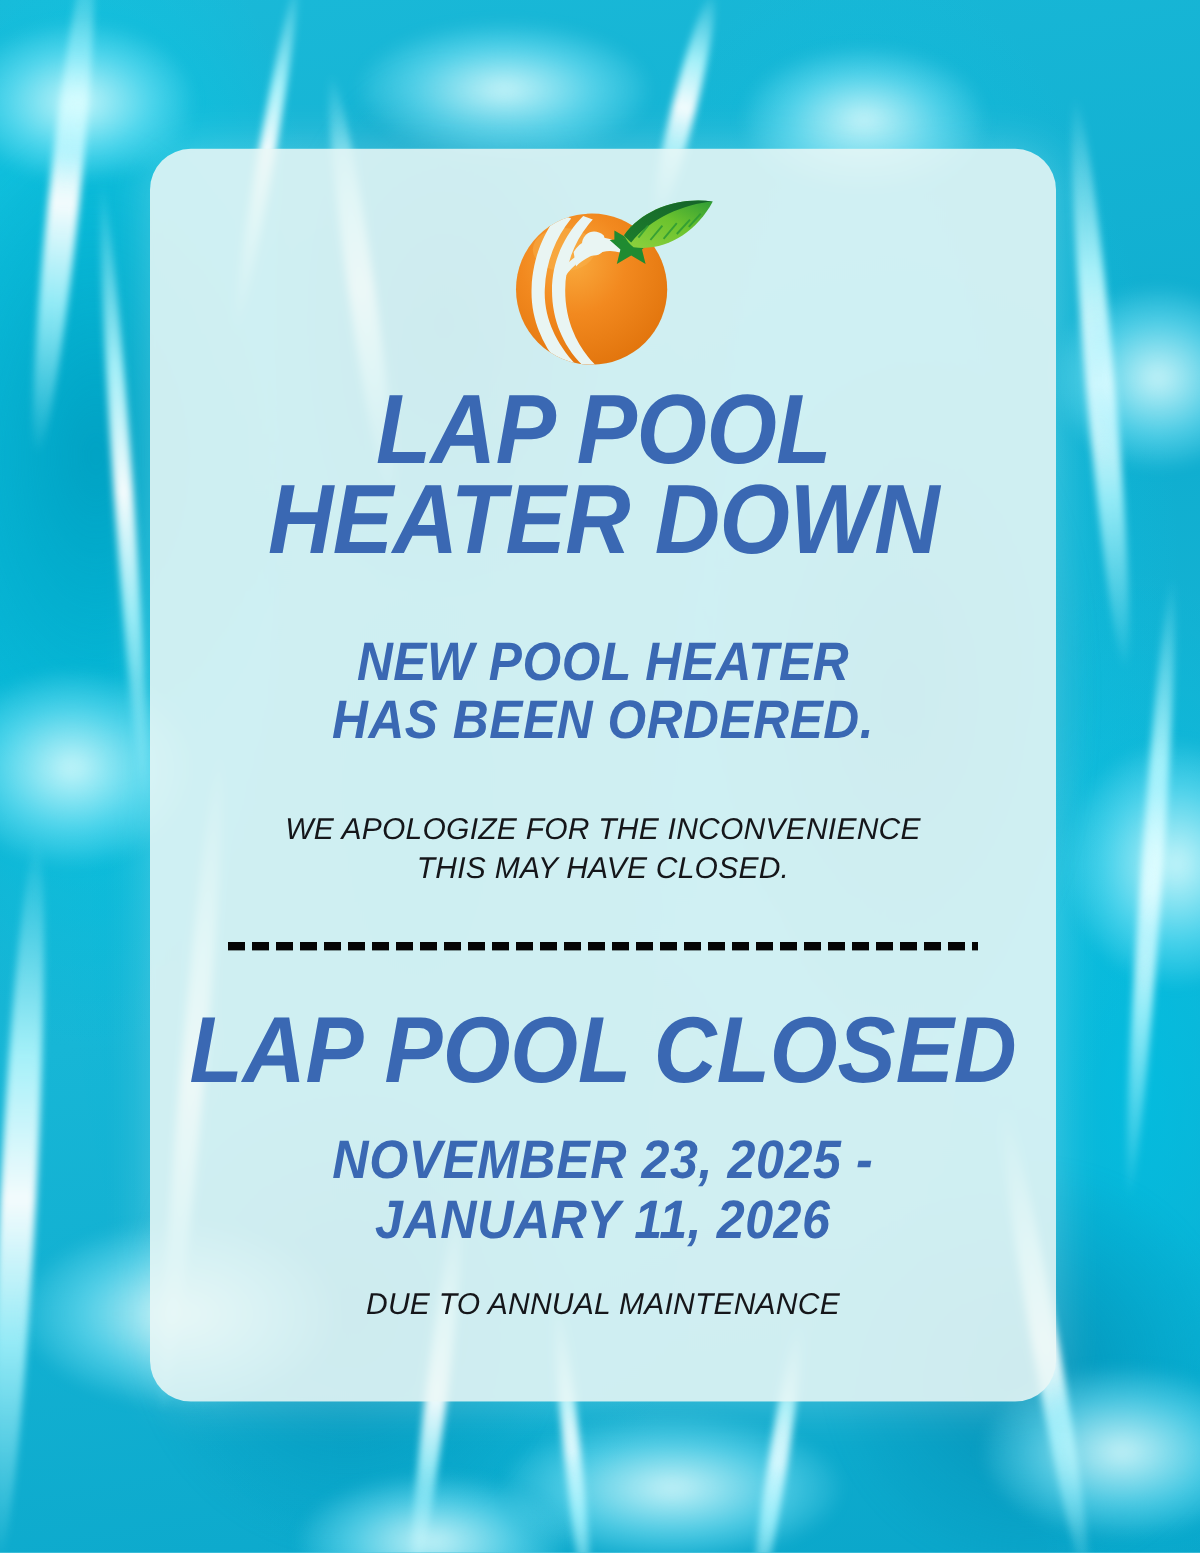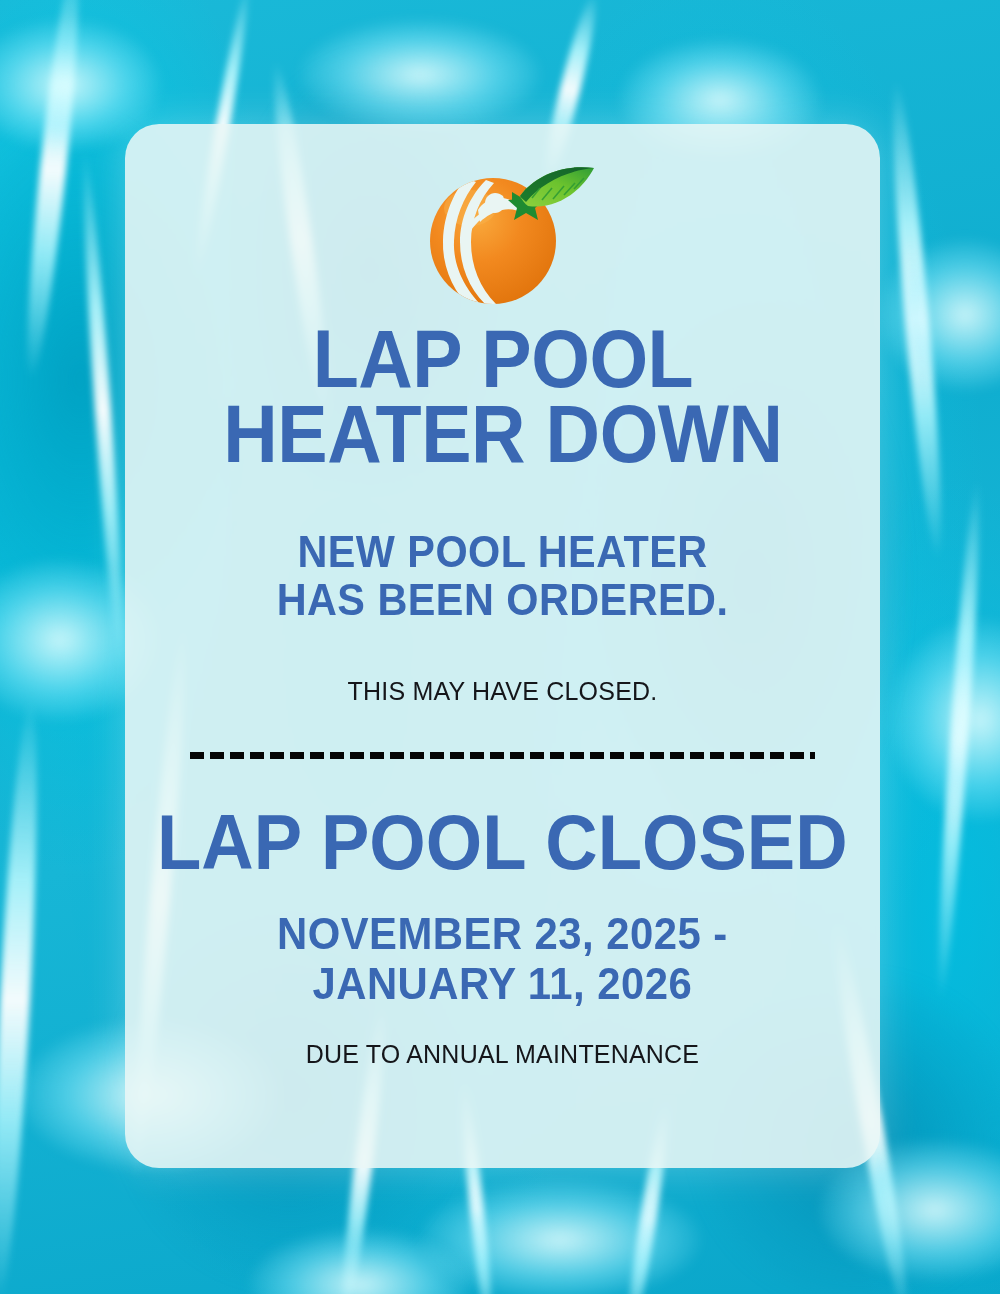--- a/index.html
+++ b/index.html
@@ -10,20 +10,21 @@
     overflow:hidden;
     font-family:"Liberation Sans", sans-serif;
   }
 
   
   .poster {
     position:relative;
     width:1000px; height:1294px;
     background:#13b3d2;
     overflow:hidden;
+    font-style:italic;
   }
 
   .water-base {
     position:absolute; inset:0;
     background:
       radial-gradient(ellipse 300px 700px at 8% 30%,  rgba(0,210,235,.85), transparent 70%),
       radial-gradient(ellipse 420px 900px at 35% 55%, rgba(0,180,215,.80), transparent 72%),
       radial-gradient(ellipse 380px 800px at 72% 40%, rgba(10,200,230,.75), transparent 70%),
       radial-gradient(ellipse 260px 600px at 95% 70%, rgba(0,190,225,.80), transparent 72%),
       linear-gradient(170deg, #1ab9d8 0%, #0fadcf 35%, #17b6d6 60%, #0aa6ca 100%);
@@ -278,20 +279,21 @@
       <div>LAP POOL</div>
       <div>HEATER DOWN</div>
     </div>
 
     <div class="subhead">
       <div>NEW POOL HEATER</div>
       <div>HAS BEEN ORDERED.</div>
     </div>
 
     <div class="apology">
+      <div>WE APOLOGIZE FOR THE INCONVENIENCE</div>
       <div>THIS MAY HAVE CLOSED.</div>
     </div>
 
     <div class="divider"></div>
 
     <div class="closed-line">LAP POOL CLOSED</div>
 
     <div class="dates">
       <div>NOVEMBER 23, 2025 -</div>
       <div>JANUARY 11, 2026</div>

